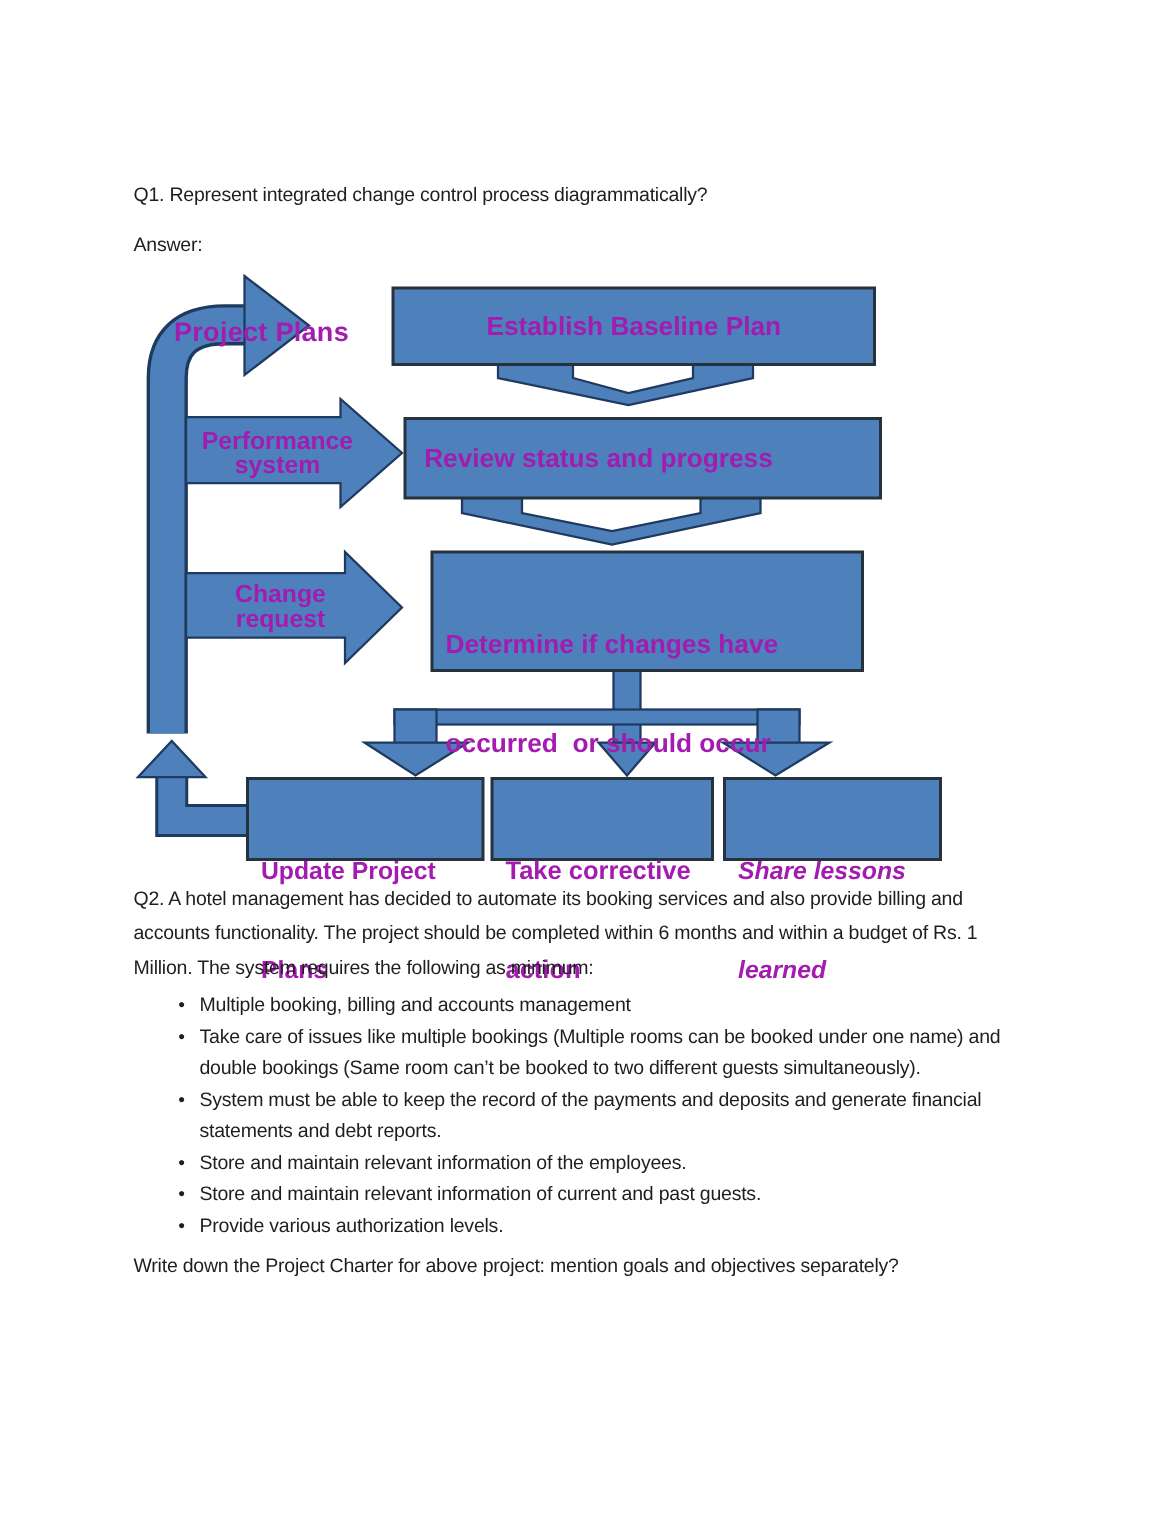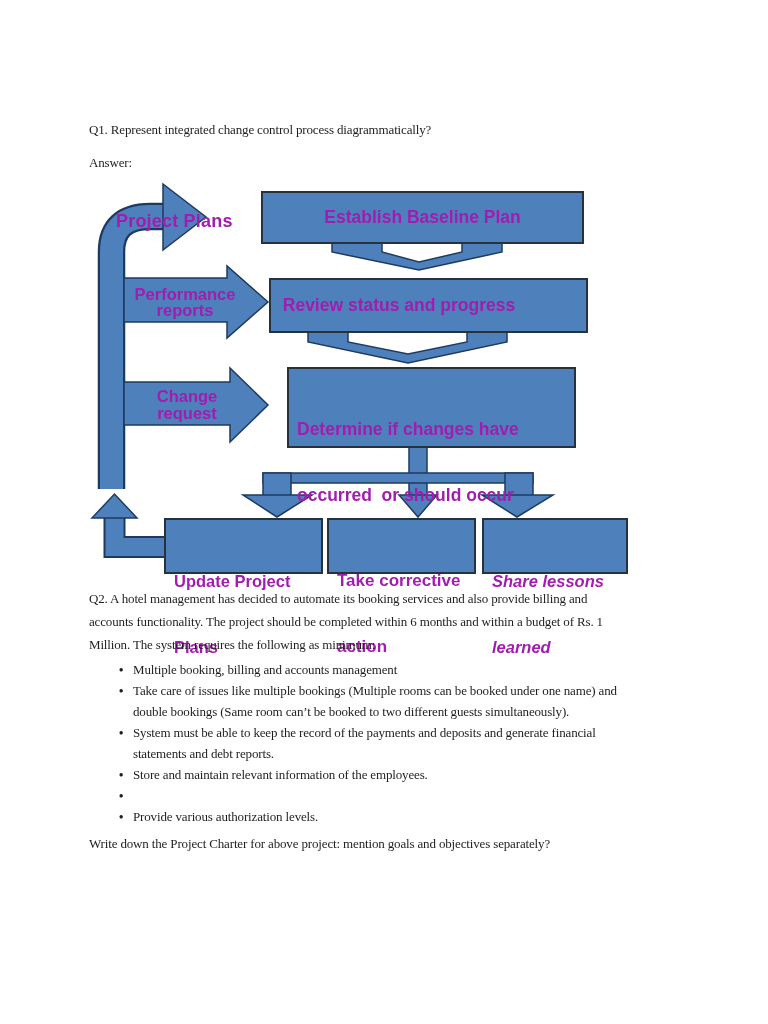--- a/index.html
+++ b/index.html
@@ -3,21 +3,21 @@
 <meta charset="utf-8">
 <style>
   html,body{margin:0;padding:0;background:#e8e8e8;}
   .page{
     position:relative;width:768px;height:1024px;background:#ffffff;
     font-family:"Liberation Sans",sans-serif;color:#1c1c1c;overflow:hidden;
     margin:0 auto;
   }
   .abs{position:absolute;}
   
-  .doc-text{font-size:13px;letter-spacing:-0.15px;color:#1e1e1e;line-height:15px;white-space:nowrap;font-family:Liberation Serif, serif;}
+  .doc-text{font-size:13px;letter-spacing:-0.15px;color:#1e1e1e;line-height:15px;white-space:nowrap;}
   .q2block .tline{line-height:23px;white-space:nowrap;}
   .bullets{width:600px;}
   .bullet{display:flex;align-items:flex-start;}
   .bullet .dot{width:24px;flex:0 0 24px;font-size:12px;line-height:21px;text-align:center;}
   .bullet .blines div{line-height:21px;white-space:nowrap;}
   
   svg{position:absolute;left:0;top:0;}
   .shape{fill:#4e80bc;stroke:#1f3a5f;stroke-width:1.5;}
   .boxshape{fill:#4e80bc;stroke:#26323c;stroke-width:2;}
   .band-dark{fill:none;stroke:#1f3a5f;}
@@ -68,21 +68,21 @@
     <rect class="boxshape" x="328" y="519" width="147" height="54"></rect>
     <rect class="boxshape" x="483" y="519" width="144" height="54"></rect>
   </svg>
 
   <div class="dlabel" style="left:116px;top:211px;font-size:18px;letter-spacing:0.2px;">Project Plans</div>
 
   <div class="dlabel center-label" style="left:262px;top:192px;width:321px;height:51px;font-size:17.5px;">Establish Baseline Plan</div>
 
   <div class="dlabel col-label" style="left:122px;top:281px;width:126px;height:42px;font-size:16.5px;line-height:16.5px;">
     <div>Performance</div>
-    <div>reports</div>
+    <div>system</div>
   </div>
 
   <div class="dlabel center-label" style="left:270px;top:279px;width:258px;height:53px;font-size:17.5px;">Review status and progress</div>
 
   <div class="dlabel col-label" style="left:134px;top:385px;width:106px;height:40px;font-size:16.5px;line-height:17px;">
     <div>Change</div>
     <div>request</div>
   </div>
 
   <div class="dlabel" style="left:297px;top:374px;font-size:17.5px;line-height:22px;">
@@ -133,20 +133,23 @@
         </div>
       </div>
       <div class="bullet">
         <span class="dot" style="font-size: 8px;">●</span>
         <div class="blines">
           <div>Store and maintain relevant information of the employees.</div>
         </div>
       </div>
       <div class="bullet">
         <span class="dot" style="font-size: 8px;">●</span>
+        <div class="blines">
+          <div>Store and maintain relevant information of current and past guests.</div>
+        </div>
       </div>
       <div class="bullet">
         <span class="dot" style="font-size: 8px;">●</span>
         <div class="blines">
           <div>Provide various authorization levels.</div>
         </div>
       </div>
     </div>
 
   <div class="abs doc-text" style="left:89px;top:836px;">Write down the Project Charter for above project: mention goals and objectives separately?</div>

